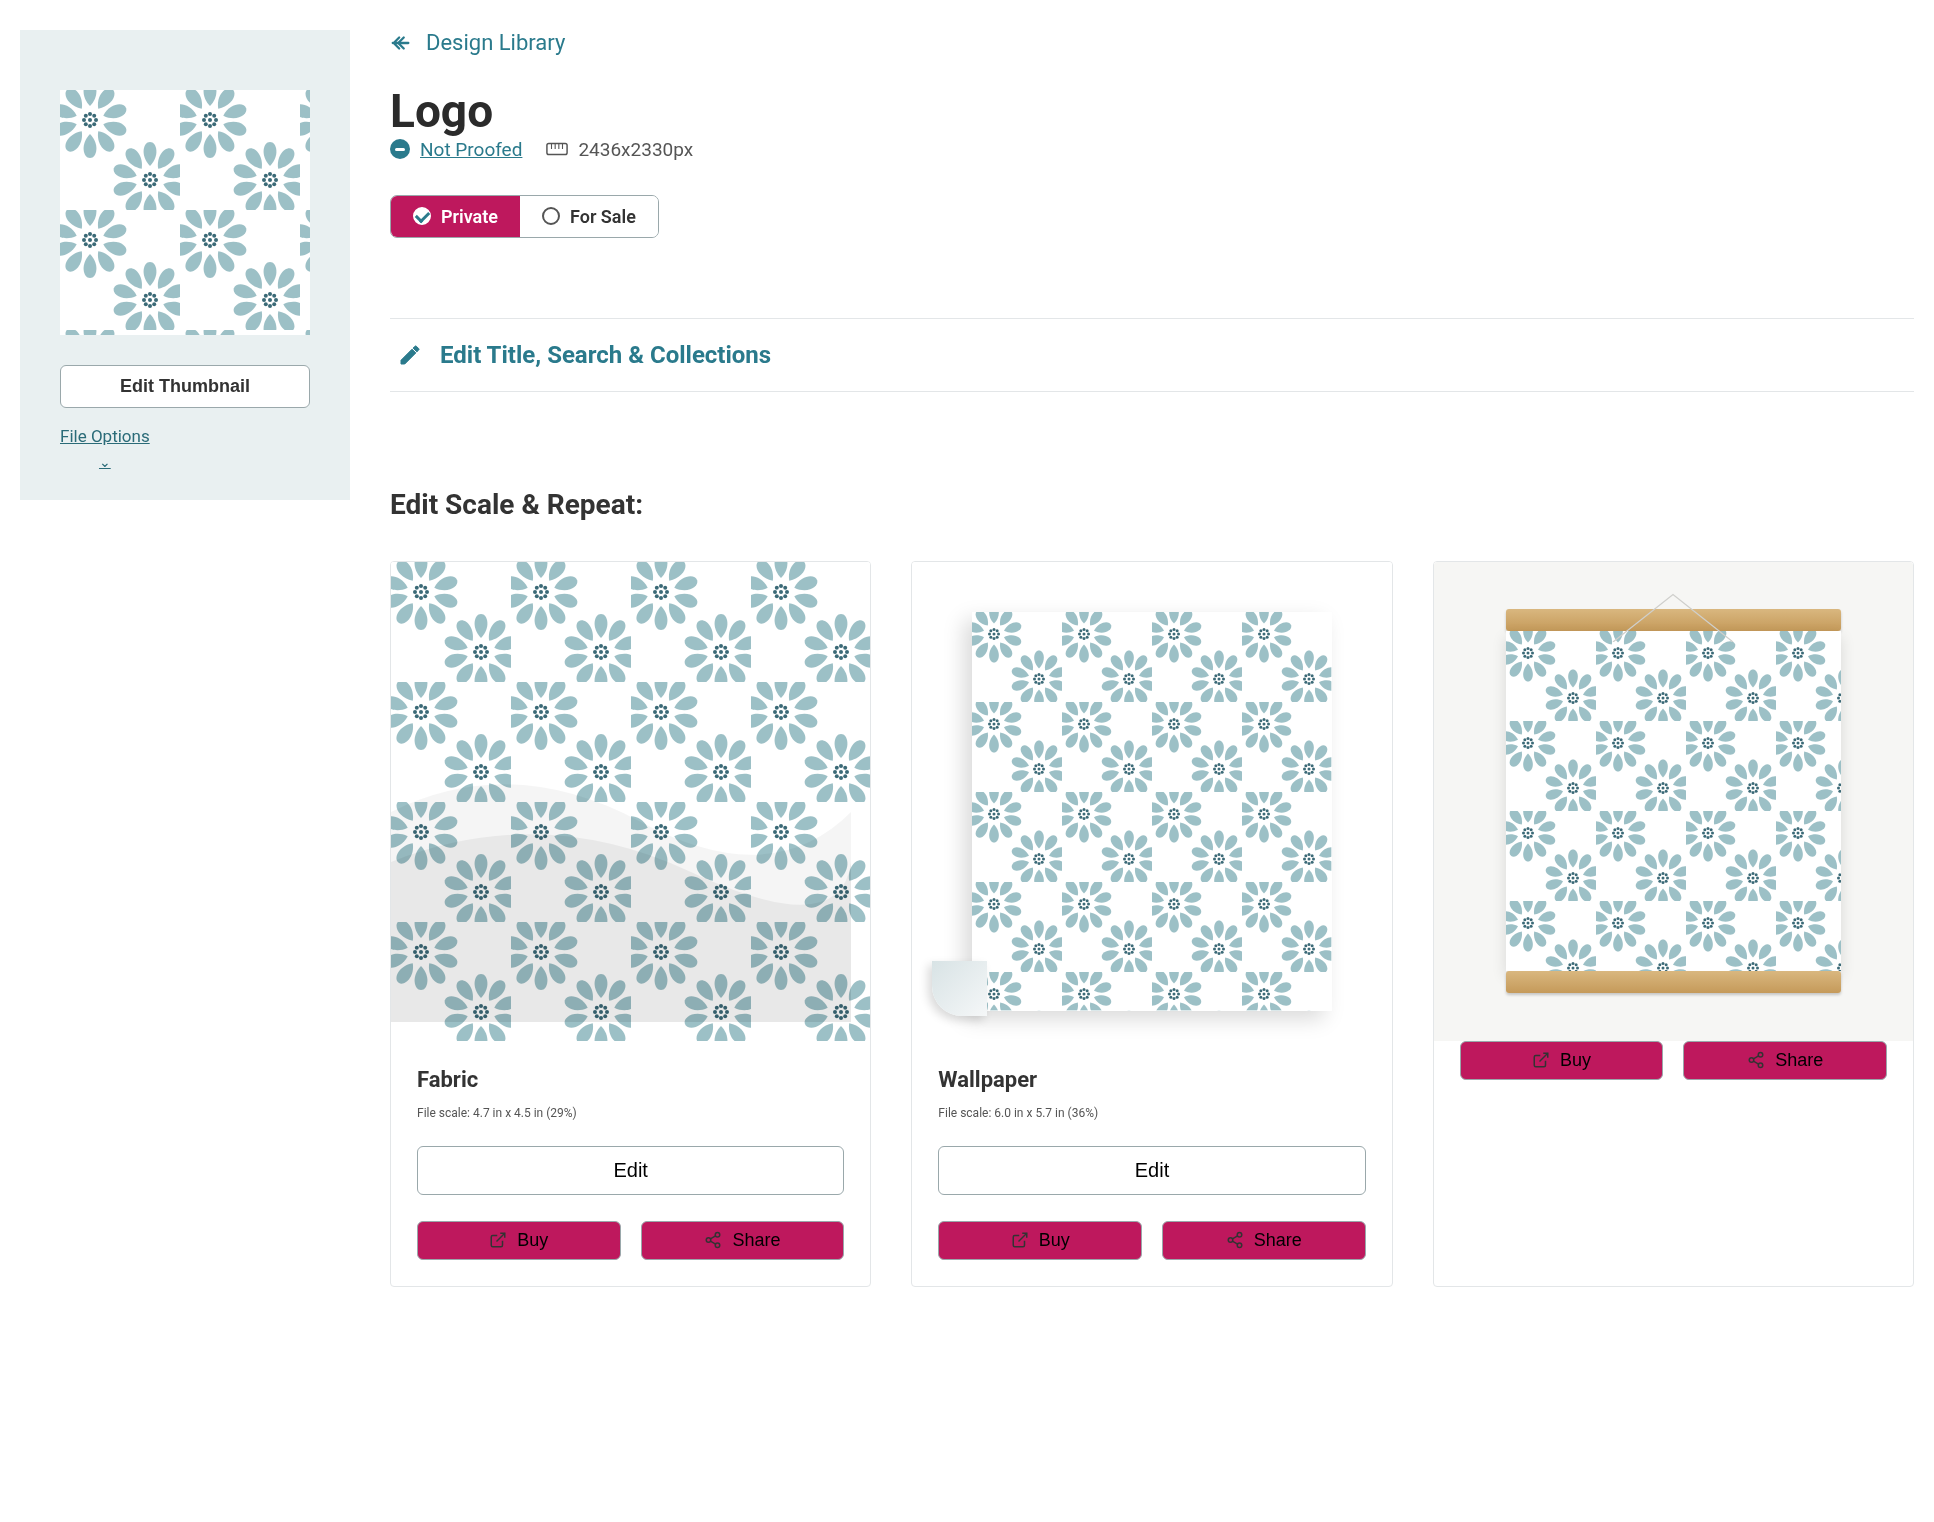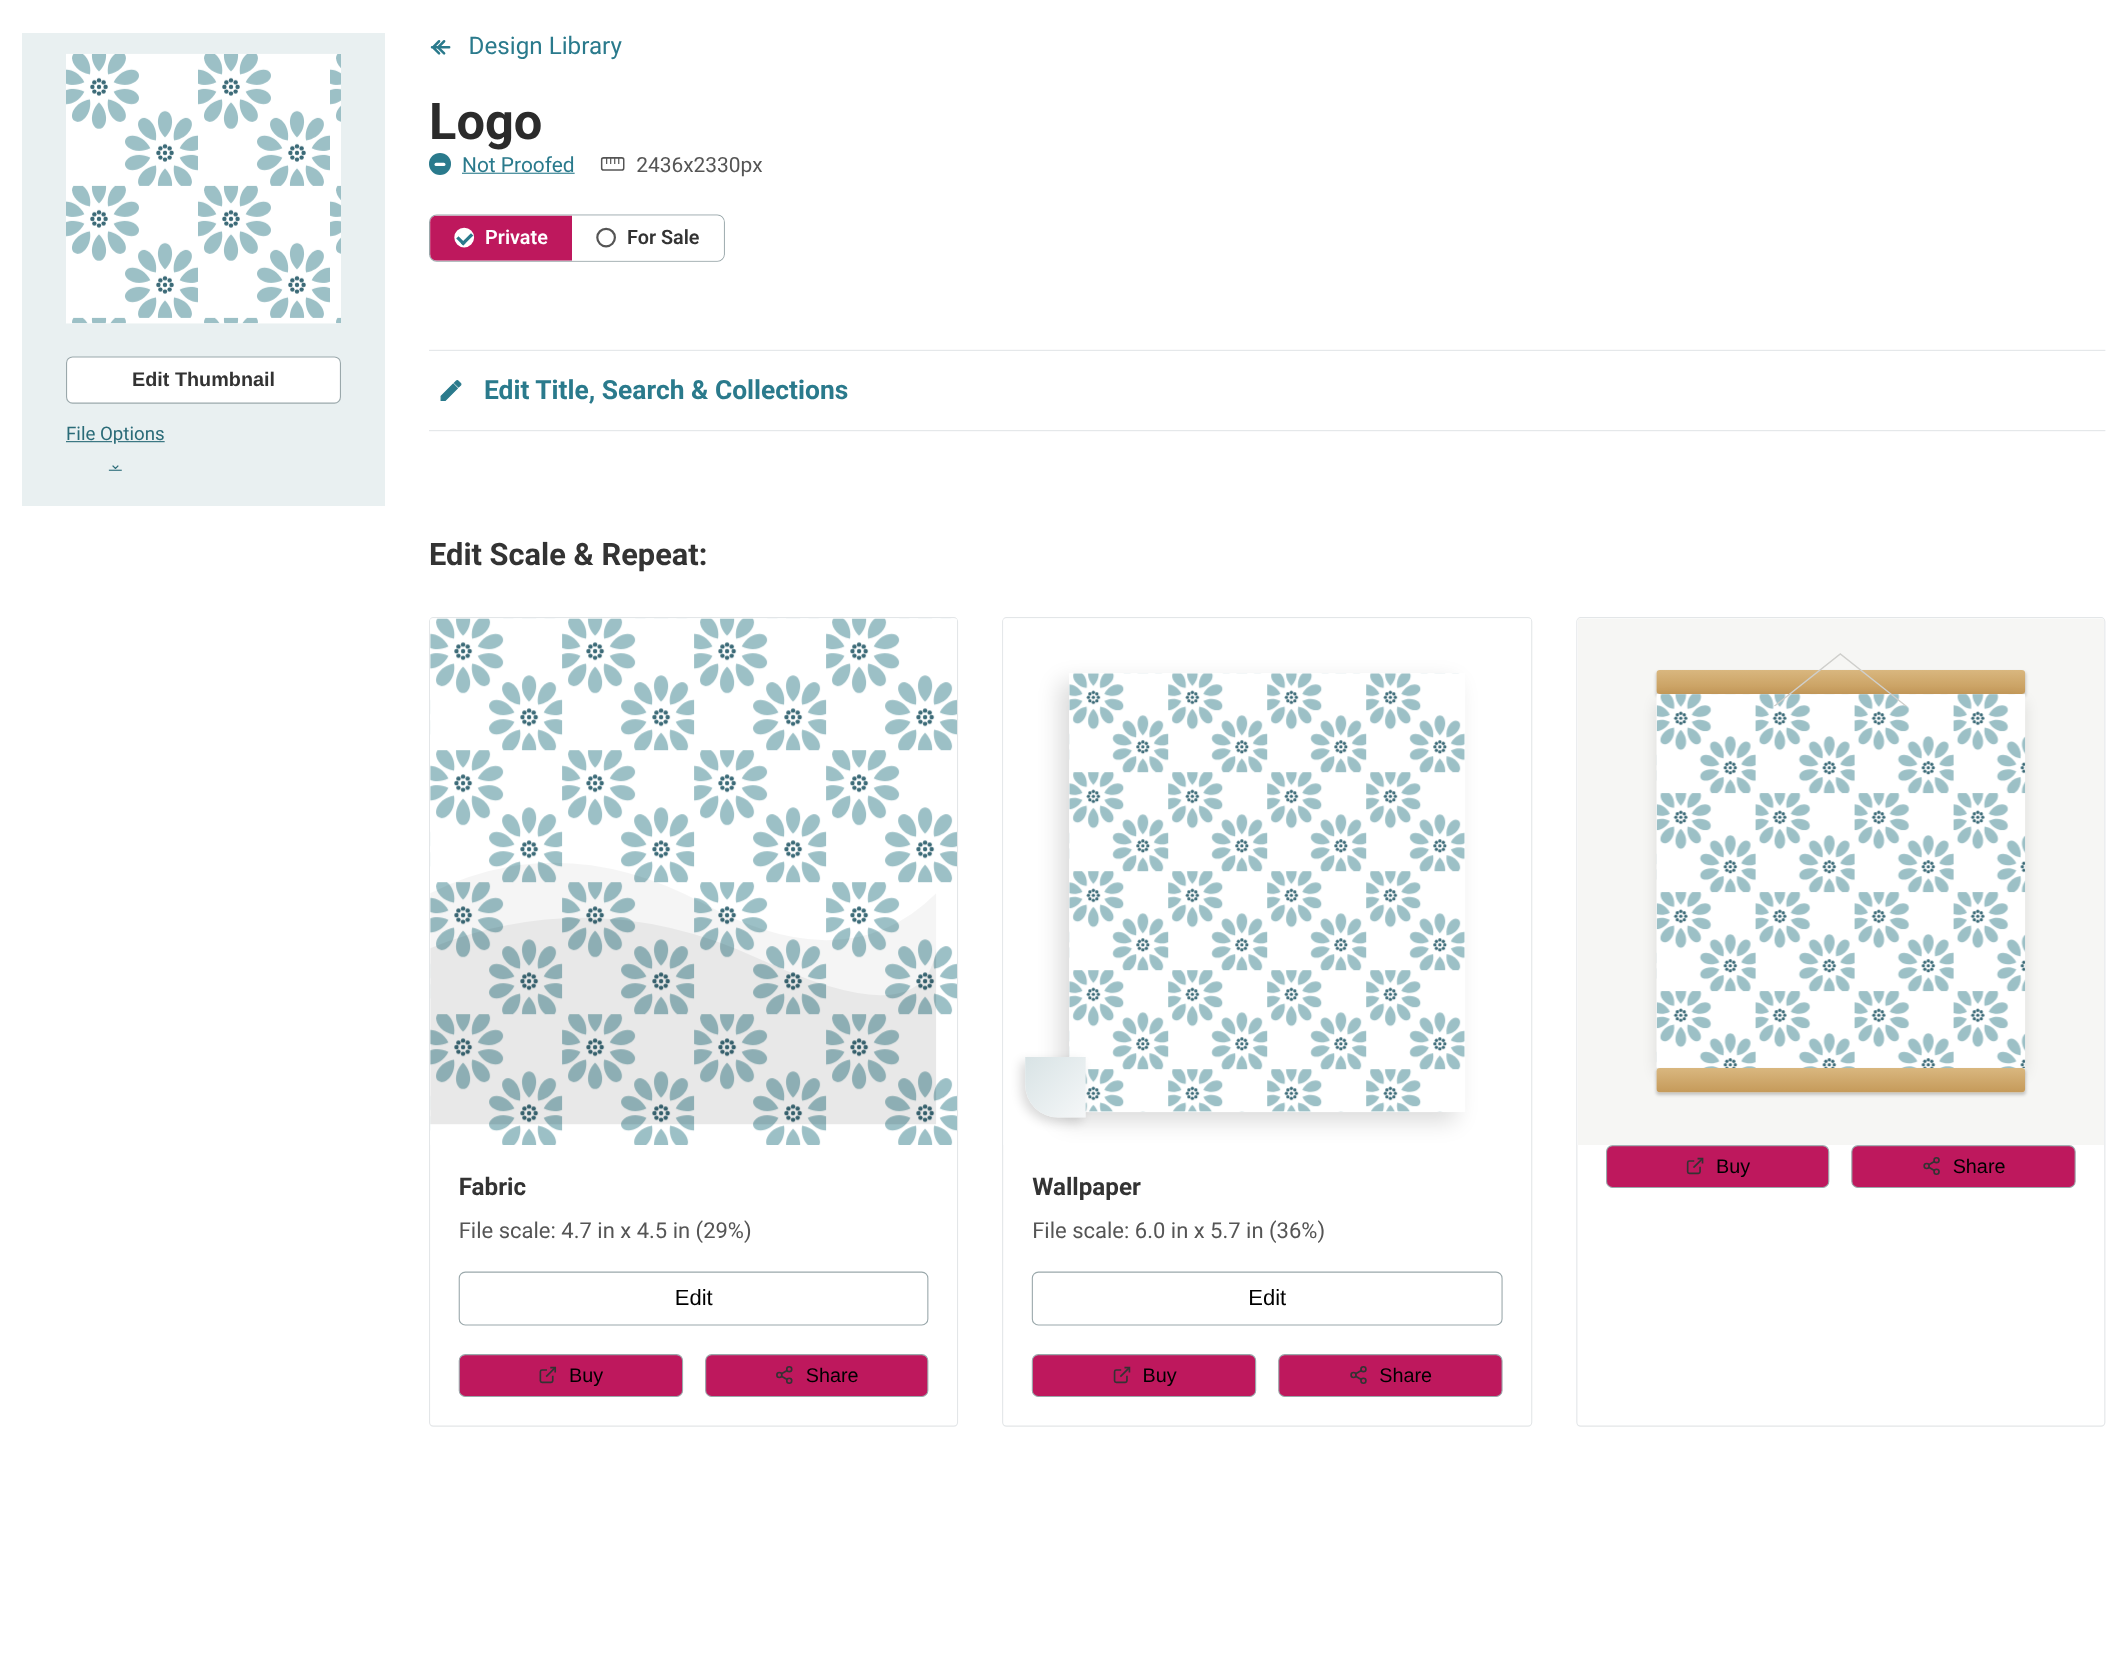--- a/index.html
+++ b/index.html
@@ -15,21 +15,21 @@
     gap: 40px;
     max-width: 1900px;
   }
   
   .sidebar {
     width: 330px;
     flex-shrink: 0;
   }
   .sidebar-box {
     background: #e9f0f1;
-    padding: 19px 40px 30px 40px;
+    padding: 60px 40px 30px 40px;
     display: flex;
     flex-direction: column;
     align-items: stretch;
   }
   .thumb-wrap {
     background: #fff;
     width: 100%;
     height: 245px;
     position: relative;
     overflow: hidden;
@@ -164,21 +164,21 @@
   }
   .card-image {
     width:100%;
     aspect-ratio: 1/1;
     background:#fff;
     position:relative;
     overflow:hidden;
   }
   .card-body { padding: 26px; }
   .card-name { font-size:22px; font-weight:700; margin-bottom:14px; }
-  .card-scale { color:#555; font-size:20px; }
+  .card-scale { color:#555; font-size:12px; }
   .scale-prefix::after { content:"\00a0"; }
   .card-edit-btn {
     margin-top: 26px;
     width:100%;
     border:1px solid #9aa8ab;
     background:#fff;
     border-radius:6px;
     padding:12px 14px;
     font-size:20px;
     font-weight:500;

